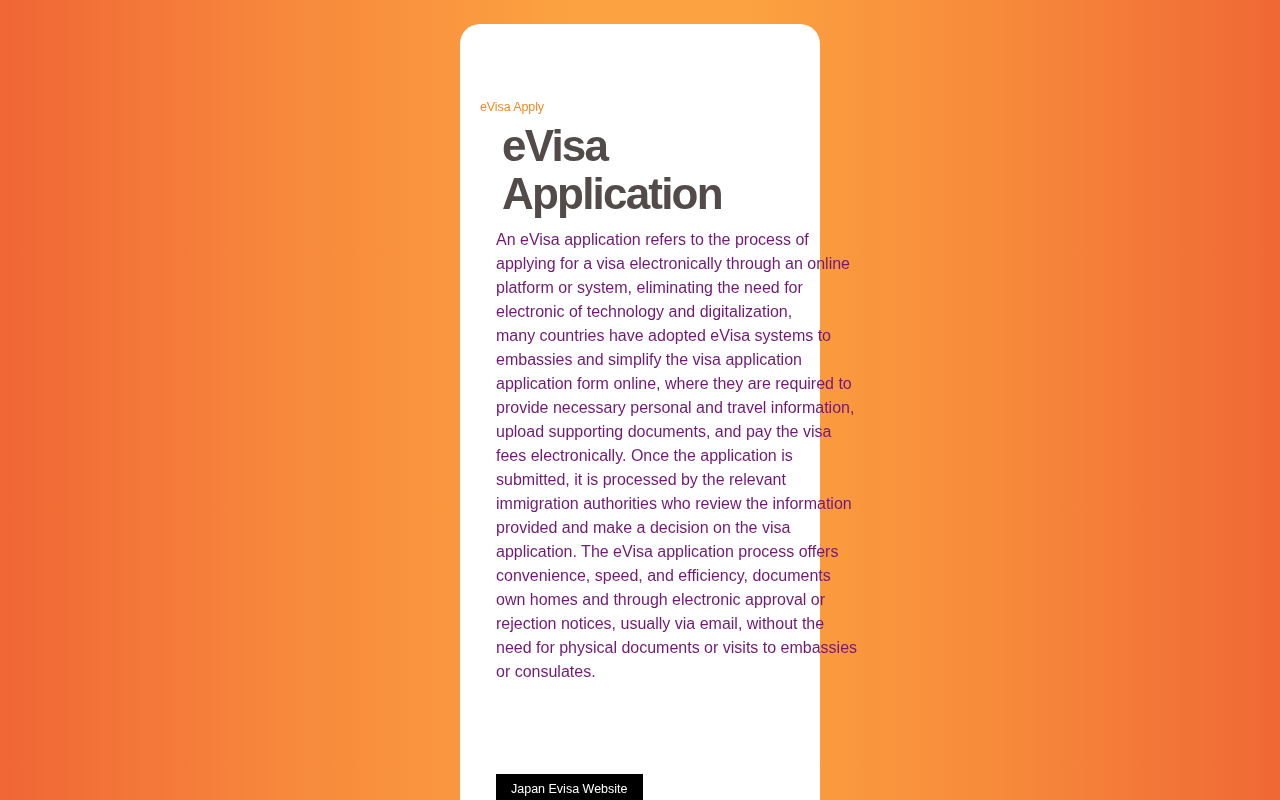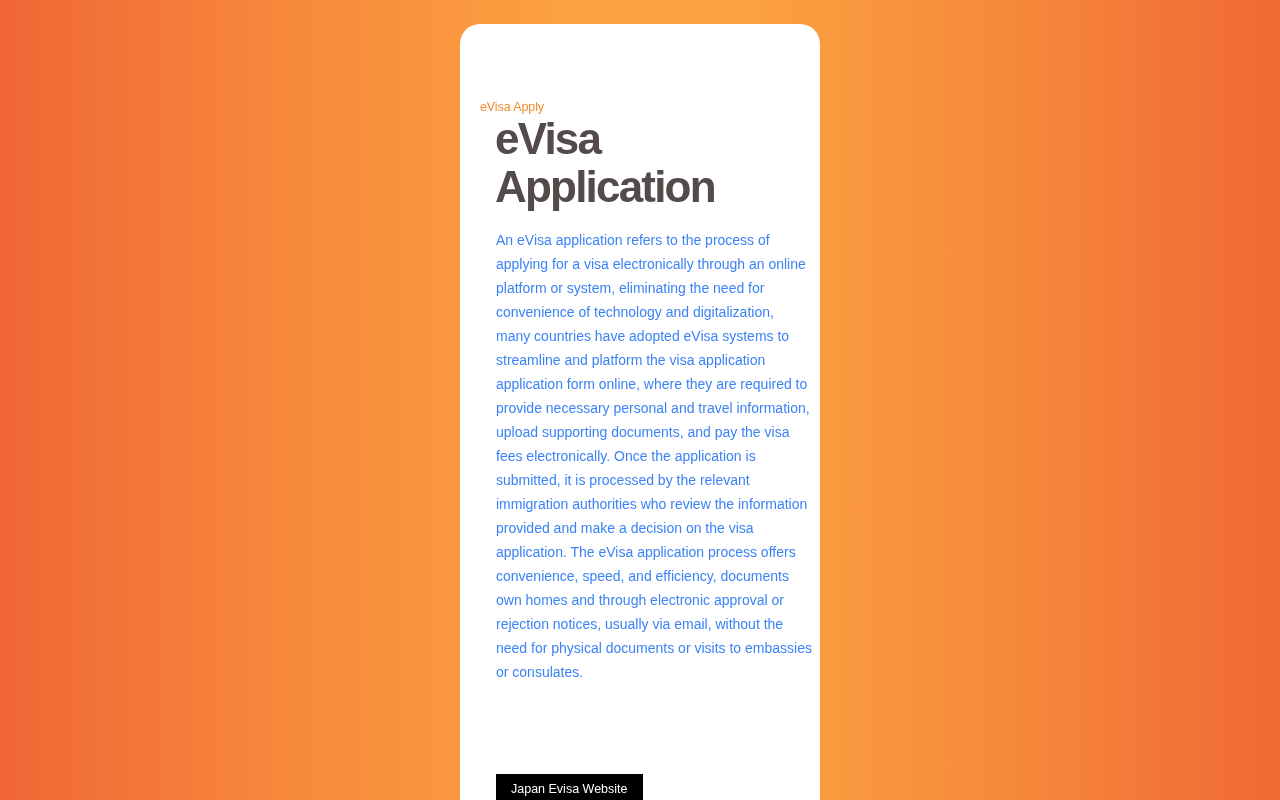--- a/index.html
+++ b/index.html
@@ -11,27 +11,27 @@
   .card {
     position:absolute; left:460px; top:24px; width:360px; height:820px;
     background:#ffffff; border-radius:20px; box-sizing:border-box;
     padding:0 36px;
   }
   .eyebrow {
     position:absolute; left:20px; top:76px;
     font-size:12.5px; color:#f08a2c; letter-spacing:-0.1px;
   }
   .title {
-    position:absolute; left:34px; top:90px; margin:1px;
+    position:absolute; left:34px; top:90px; margin:8px;
     font-size:44px; line-height:48px; font-weight:bold; color:#534a4a;
     letter-spacing:-1.8px;
   }
   .desc {
     position:absolute; left:36px; top:204px; width:292px;
-    font-size:14px; line-height:24px; color:#3b82f6; letter-spacing:0px;
+    font-size:16px; line-height:24px; color:#701a75; letter-spacing:0px;
   }
   .desc span { display:block; white-space:nowrap; }
   .cta {
     position:absolute; left:36px; top:750px;
     background:#000; color:#fff; border:none;
     font-family: "Liberation Sans", sans-serif;
     font-size:12.5px; padding:0 15px; height:30px; line-height:30px;
     cursor:pointer;
   }
 </style>
@@ -41,23 +41,23 @@
 <div class="card">
   <div class="eyebrow">eVisa Apply</div>
   <h1 class="title">
     <span>eVisa</span><br>
     <span>Application</span>
   </h1>
   <div class="desc">
     <span>An eVisa application refers to the process of</span>
     <span>applying for a visa electronically through an online</span>
     <span>platform or system, eliminating the need for</span>
-    <span>convenience of technology and digitalization,</span>
+    <span>electronic of technology and digitalization,</span>
     <span>many countries have adopted eVisa systems to</span>
-    <span>streamline and platform the visa application</span>
+    <span>embassies and simplify the visa application</span>
     <span>application form online, where they are required to</span>
     <span>provide necessary personal and travel information,</span>
     <span>upload supporting documents, and pay the visa</span>
     <span>fees electronically. Once the application is</span>
     <span>submitted, it is processed by the relevant</span>
     <span>immigration authorities who review the information</span>
     <span>provided and make a decision on the visa</span>
     <span>application. The eVisa application process offers</span>
     <span>convenience, speed, and efficiency, documents</span>
     <span>own homes and through electronic approval or</span>

